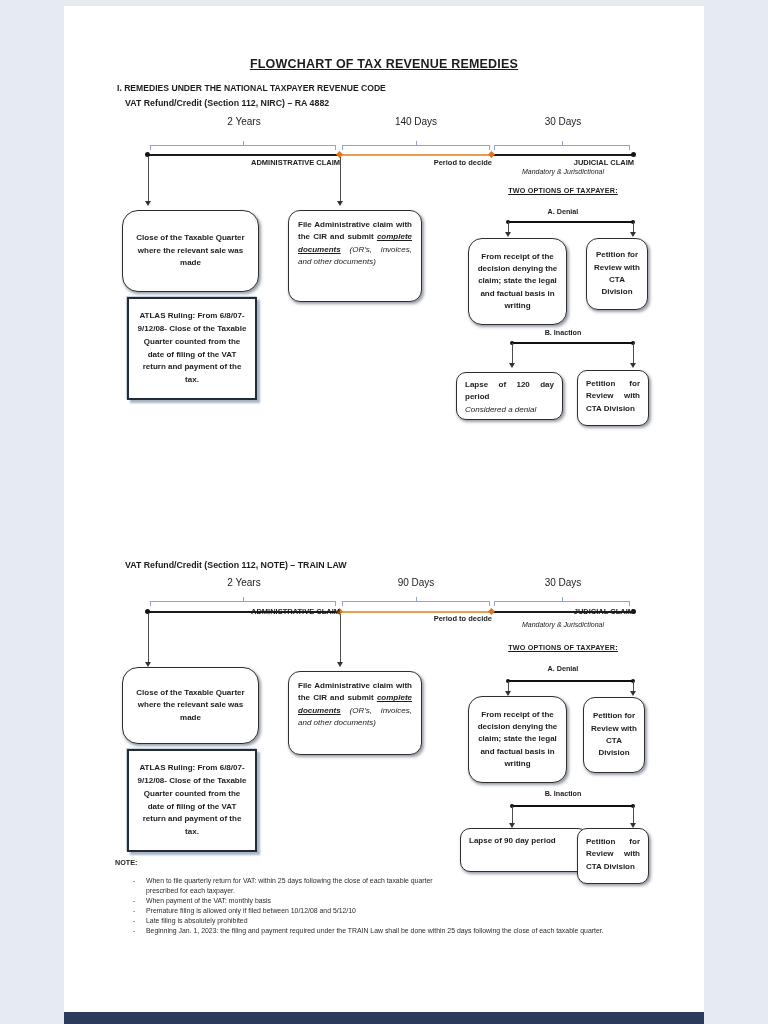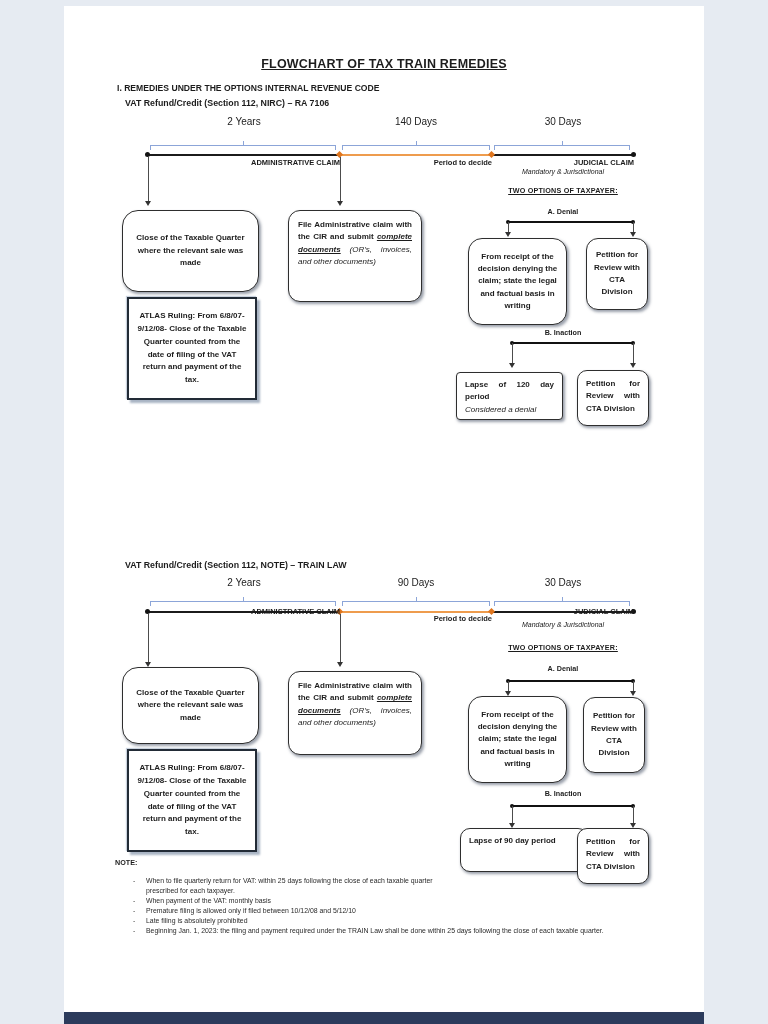--- a/index.html
+++ b/index.html
@@ -47,26 +47,26 @@
   
   .frame{position:absolute;background:#e6ebf2;}
   .footer-bar{position:absolute;left:64px;top:1012px;width:640px;height:12px;background:#2c3b5c;}
 </style>
 </head>
 <body>
 
 <div class="canvas">
 
   <div class="doc-title-wrap">
-    <span class="doc-title">FLOWCHART OF TAX TRAIN REMEDIES</span>
+    <span class="doc-title">FLOWCHART OF TAX REVENUE REMEDIES</span>
   </div>
-  <div class="section-heading">I. REMEDIES UNDER THE OPTIONS INTERNAL REVENUE CODE</div>
+  <div class="section-heading">I. REMEDIES UNDER THE NATIONAL TAXPAYER REVENUE CODE</div>
 
   <div>
-    <div class="chart-heading" style="top:98px;">VAT Refund/Credit (Section 112, NIRC) – RA 7106</div>
+    <div class="chart-heading" style="top:98px;">VAT Refund/Credit (Section 112, NIRC) – RA 4882</div>
 
     <div class="plabel" style="left:148px;top:116px;width:192px;">2 Years</div>
     <div class="plabel" style="left:340px;top:116px;width:152px;">140 Days</div>
     <div class="plabel" style="left:492px;top:116px;width:142px;">30 Days</div>
 
     <div class="bracket" style="left:150px;top:145px;width:186px;">
         <i></i>
       </div>
     <div class="bracket" style="left:342px;top:145px;width:148px;">
         <i></i>
@@ -110,21 +110,21 @@
     <div class="rbox" style="left:468px;top:238px;width:99px;height:87px;border-radius:14px;">From receipt of the decision denying the claim; state the legal and factual basis in writing</div>
     <div class="rbox" style="left:586px;top:238px;width:62px;height:72px;border-radius:12px;">Petition for Review with CTA Division</div>
 
     <div class="opt-label" style="left:488px;top:328px;width:150px;">B.   Inaction</div>
     <div class="hline" style="left:512px;top:342px;width:122px;"></div>
     <div class="cdot" style="left:510px;top:341px;"></div>
     <div class="cdot" style="left:631px;top:341px;"></div>
     <div class="varrow" style="left:512px;top:343px;height:20px;"></div>
     <div class="varrow" style="left:633px;top:343px;height:20px;"></div>
 
-    <div class="rbox justify" style="left:456px;top:372px;width:107px;height:48px;border-radius:4px;padding:6px 8px;">
+    <div class="rbox justify" style="left:456px;top:372px;width:107px;height:48px;border-radius:10px;padding:6px 8px;">
       <div>Lapse of 120 day period</div>
       <div class="lapse-sub">Considered a denial</div>
     </div>
     <div class="rbox justify" style="left:577px;top:370px;width:72px;height:56px;border-radius:10px;padding:7px 8px;">Petition for Review with CTA Division</div>
   </div>
 
   <div>
     <div class="chart-heading" style="top:560px;">VAT Refund/Credit (Section 112, NOTE) – TRAIN LAW</div>
 
     <div class="plabel" style="left:148px;top:577px;width:192px;">2 Years</div>

